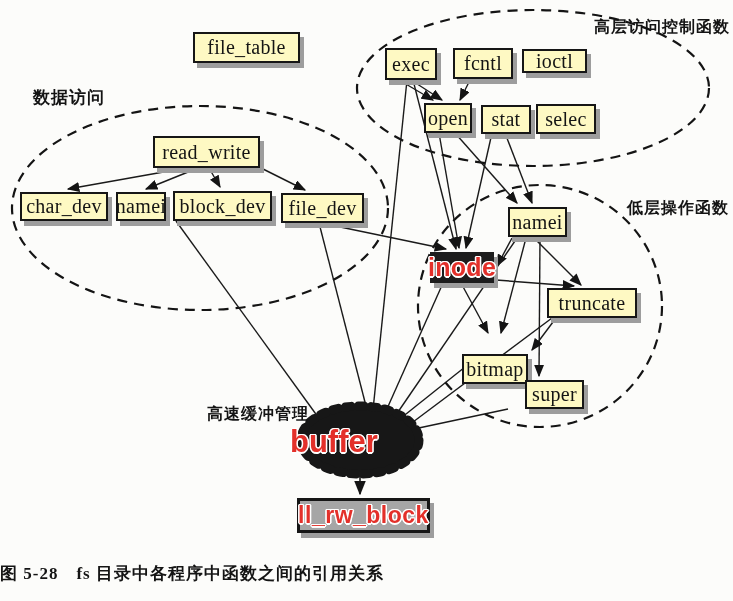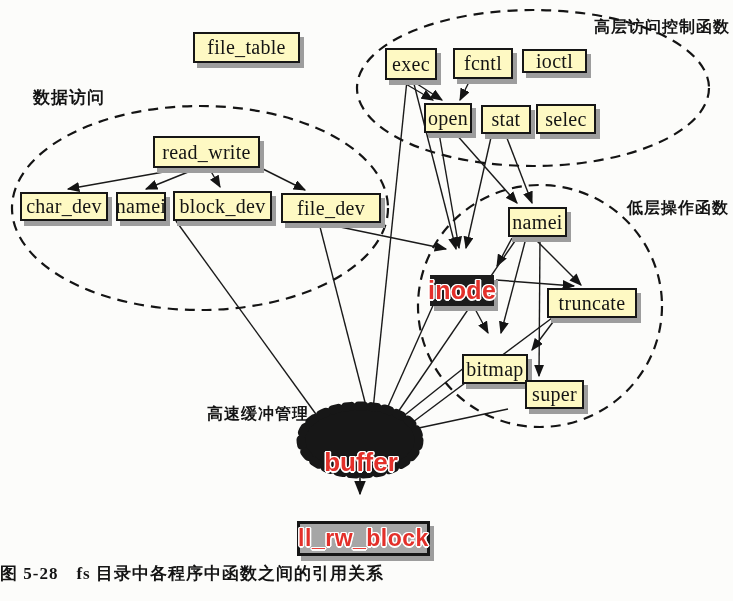--- a/index.html
+++ b/index.html
@@ -16,27 +16,26 @@
     background:#fef9c3; border:2px solid #161616;
     box-shadow:4px 5px 0 #9d9d9d;
     font-size:20px; letter-spacing:.3px; white-space:nowrap;
   }
   .node--dark { background:#1d1d1d; border-color:#1d1d1d; }
   .node--gray { background:#a6a6a6; border-width:3px; }
   .red-marker {
     font-family:"Liberation Sans", sans-serif; font-weight:700; color:#e3302a;
     text-shadow:-1.5px 0 0 #fff, 1.5px 0 0 #fff, 0 -1.5px 0 #fff, 0 1.5px 0 #fff,
                 -1px -1px 0 #fff, 1px -1px 0 #fff, -1px 1px 0 #fff, 1px 1px 0 #fff;
-    margin-top:23px;
   }
   .inode-label { font-size:25px; }
   .llrw-label  { font-size:23px; letter-spacing:.5px; }
   .buffer-label{
     position:absolute; left:290px; top:424px; width:142px; z-index:3;
-    text-align:center; font-size:26px;
+    font-size:31px;
   }
   .region-label {
     position:absolute; z-index:2; font-size:16px; font-weight:600;
     letter-spacing:1px; white-space:nowrap;
   }
   .caption {
     position:absolute; left:0; right:0; top:562px; z-index:2;
     font-size:17px; font-weight:600; letter-spacing:1px;
   }
 </style>
@@ -98,21 +97,21 @@
     <ellipse cx="360" cy="440" rx="59" ry="34" fill="#171717" stroke="#171717" stroke-width="9" stroke-dasharray="6 7" stroke-linecap="round"></ellipse>
 
     <line x1="360" y1="472" x2="360" y2="494" stroke="#1a1a1a" stroke-width="1.6" marker-end="url(#arrowhead)"></line>
   </svg>
 
   <div class="node" style="left:193px;top:32px;width:107px;height:31px">file_table</div>
   <div class="node" style="left:153px;top:136px;width:107px;height:32px">read_write</div>
   <div class="node" style="left:20px;top:192px;width:88px;height:29px">char_dev</div>
   <div class="node" style="left:116px;top:192px;width:50px;height:29px">namei</div>
   <div class="node" style="left:173px;top:191px;width:99px;height:30px">block_dev</div>
-  <div class="node" style="left:281px;top:193px;width:100px;height:30px">file_dev</div>
+  <div class="node" style="left:281px;top:193px;width:83px;height:30px">file_dev</div>
 
   <div class="node" style="left:385px;top:48px;width:52px;height:32px">exec</div>
   <div class="node" style="left:453px;top:48px;width:60px;height:31px">fcntl</div>
   <div class="node" style="left:522px;top:49px;width:65px;height:24px">ioctl</div>
   <div class="node" style="left:424px;top:103px;width:48px;height:30px">open</div>
   <div class="node" style="left:481px;top:105px;width:50px;height:29px">stat</div>
   <div class="node" style="left:536px;top:104px;width:60px;height:30px">selec</div>
 
   <div class="node" style="left:508px;top:207px;width:59px;height:30px">namei</div>
   <div class="node node--dark red-marker inode-label" style="left:430px;top:252px;width:64px;height:31px">inode</div>

